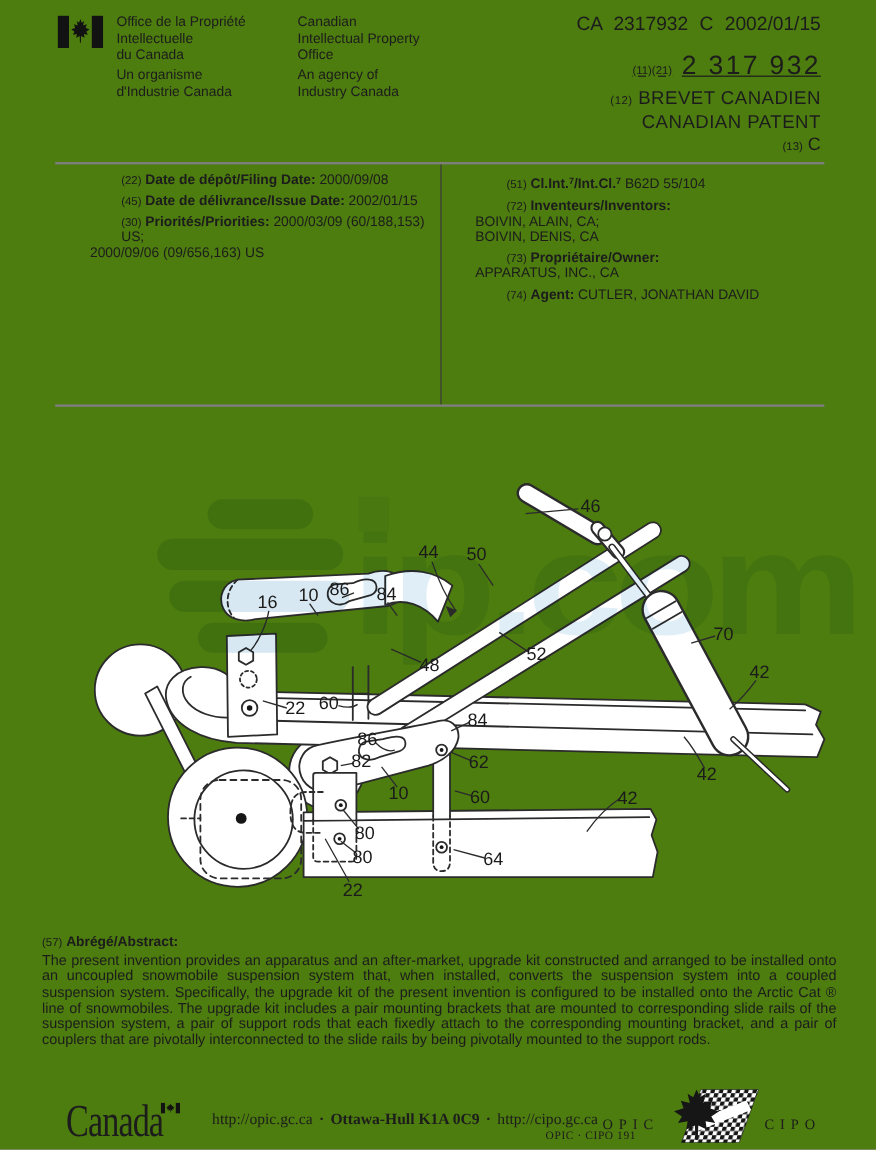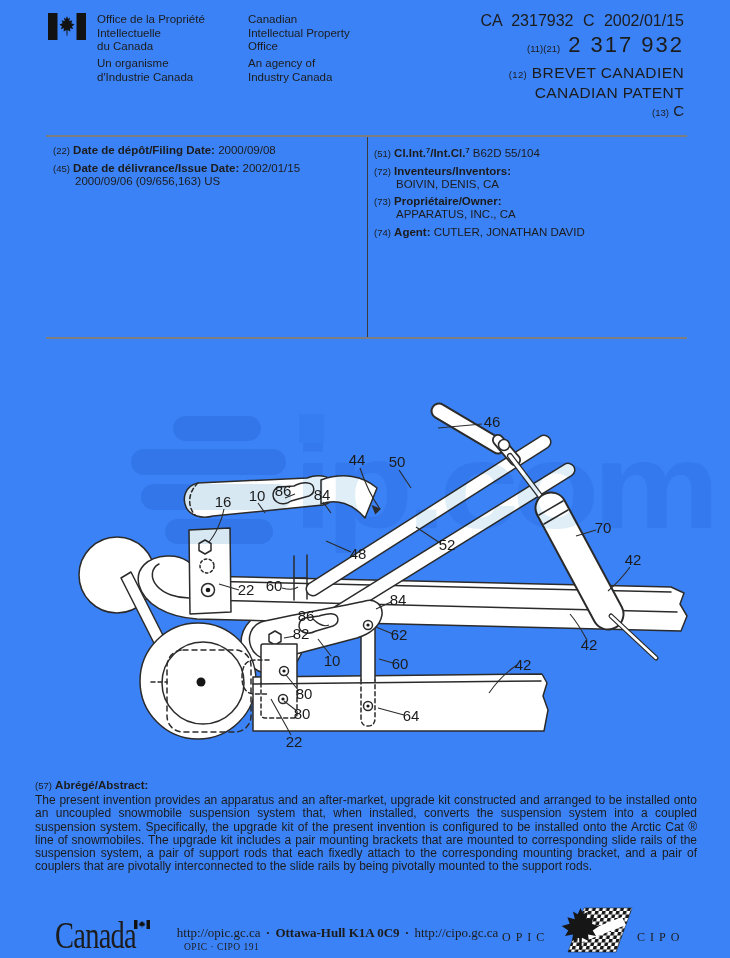--- a/index.html
+++ b/index.html
@@ -1,60 +1,60 @@
 <!DOCTYPE html>
 <html><head>
 <meta charset="utf-8">
 <style>
   html,body { margin:0; padding:0; background:#888; }
   .page {
     position:relative; width:730px; height:958px; margin:0 auto;
-    background:#3b82f6; overflow:hidden;
+    background:#4d7c0f; overflow:hidden;
     font-family:"Liberation Sans", sans-serif; color:#1c1c1c;
     -webkit-font-smoothing:antialiased;
   }
   .abs { position:absolute; }
   
   .hdr-txt { font-size:11.5px; line-height:13.5px; }
   .hdr-right { text-align:right; }
   .doc-ref { font-size:16px; word-spacing:5px; }
-  .num-line { margin-top:2px; }
+  .num-line { margin-top:12px;text-decoration:underline; }
   .code { font-size:9.5px; }
   .pnum { font-size:22px; letter-spacing:2px; margin-left:8px; }
   .kind-line { font-size:15.5px; letter-spacing:0.4px; line-height:17.5px; }
   .status-line { font-size:15px; margin-top:1px; }
   
   .ftable { left:46px; top:135px; width:641px; height:200px;
     border-top:2px solid #7e7e7e; border-bottom:2px solid #7e7e7e; }
   .fdivider { position:absolute; left:321px; top:0; width:1px; height:100%; background:#3a3a3a; }
   .fcol { position:absolute; top:7px; font-size:11.5px; line-height:13px; }
   .fcol-l { left:7px; width:306px; }
   .fcol-r { left:328px; width:305px; }
-  .frow { margin-top:4.5px; }
+  .frow { margin-top:4.5px;margin-left:48px; }
   .frow:first-child { margin-top:0; }
   .cont { padding-left:22px; }
   sup { font-size:7.5px; vertical-align:4px; font-weight:bold; }
   
   .title-block { left:35px; top:338px; font-size:12px; line-height:14.5px; }
   .abstract-label { left:35px; top:779px; font-size:11.5px; }
   .abstract-text { left:35px; top:794px; width:662px; font-size:12px; line-height:13.3px; text-align:justify; }
   
   .fig { left:55px; top:388px; }
   .fig svg text { font-family:"Liberation Sans", sans-serif; }
   .reflabels text { font-size:15px; fill:#1b1b1b; text-anchor:middle; }
   .wm { font-family:"DejaVu Sans", sans-serif; font-weight:bold; font-size:122px; fill:#e0eef7; letter-spacing:-6px; }
   
   .wordmark { left:55px; top:917px; font-family:"Liberation Serif", serif; font-size:38px; letter-spacing:-1px;
     transform:scaleX(0.75); transform-origin:left top; line-height:36px; }
   .footer-center { left:155px; top:925px; width:365px; text-align:center;
     font-family:"Liberation Serif", serif; font-size:13px; }
   .footer-center .it { }
   .footer-center .dot { font-weight:bold; padding:0 2px; }
   .footer-center b { font-weight:bold; }
-  .footer-doc { left:184px; top:942px; width:360px; text-align:left;
+  .footer-doc { left:170px; top:942px; width:360px; text-align:right;
     font-family:"Liberation Serif", serif; font-size:9.5px; letter-spacing:0.5px; }
   .logo-txt { font-family:"Liberation Serif", serif; font-size:12px; letter-spacing:5px; }
 </style>
 </head>
 <body>
 
 <div class="page">
 
   <div class="abs" style="left:48px;top:13px;width:38px;height:27px">
     <svg width="38" height="27" viewBox="0 0 38 27">
@@ -108,33 +108,39 @@
       <div class="frow">
         <span class="code">(22)</span>
         <b>Date de dépôt/Filing Date:</b>
         <span>2000/09/08</span>
       </div>
       <div class="frow">
         <span class="code">(45)</span>
         <b>Date de délivrance/Issue Date:</b>
         <span>2002/01/15</span>
       </div>
+      <div class="frow">
+        <span class="code">(30)</span>
+        <b>Priorités/Priorities:</b>
+        <span>2000/03/09 (60/188,153) US;</span>
+      </div>
       <div class="cont">2000/09/06 (09/656,163) US</div>
     </div>
 
     <div class="fcol fcol-r">
       <div class="frow">
         <span class="code">(51)</span>
         <b><span>Cl.Int.</span><sup>7</sup><span>/Int.Cl.</span><sup>7</sup></b>
         <span>B62D 55/104</span>
       </div>
       <div class="frow">
         <span class="code">(72)</span>
         <b>Inventeurs/Inventors:</b>
       </div>
+      <div class="cont">BOIVIN, ALAIN, CA;</div>
       <div class="cont">BOIVIN, DENIS, CA</div>
       <div class="frow">
         <span class="code">(73)</span>
         <b>Propriétaire/Owner:</b>
       </div>
       <div class="cont">APPARATUS, INC., CA</div>
       <div class="frow">
         <span class="code">(74)</span>
         <b>Agent:</b>
         <span>CUTLER, JONATHAN DAVID</span>

